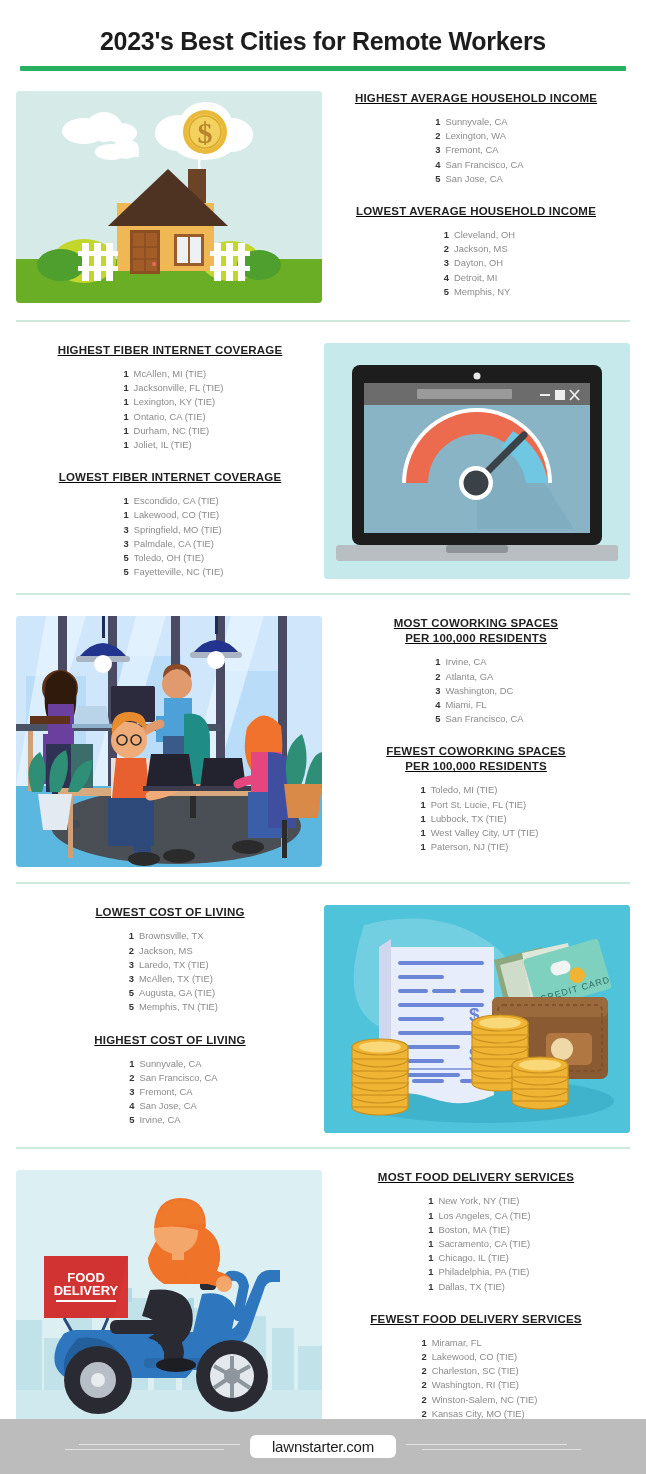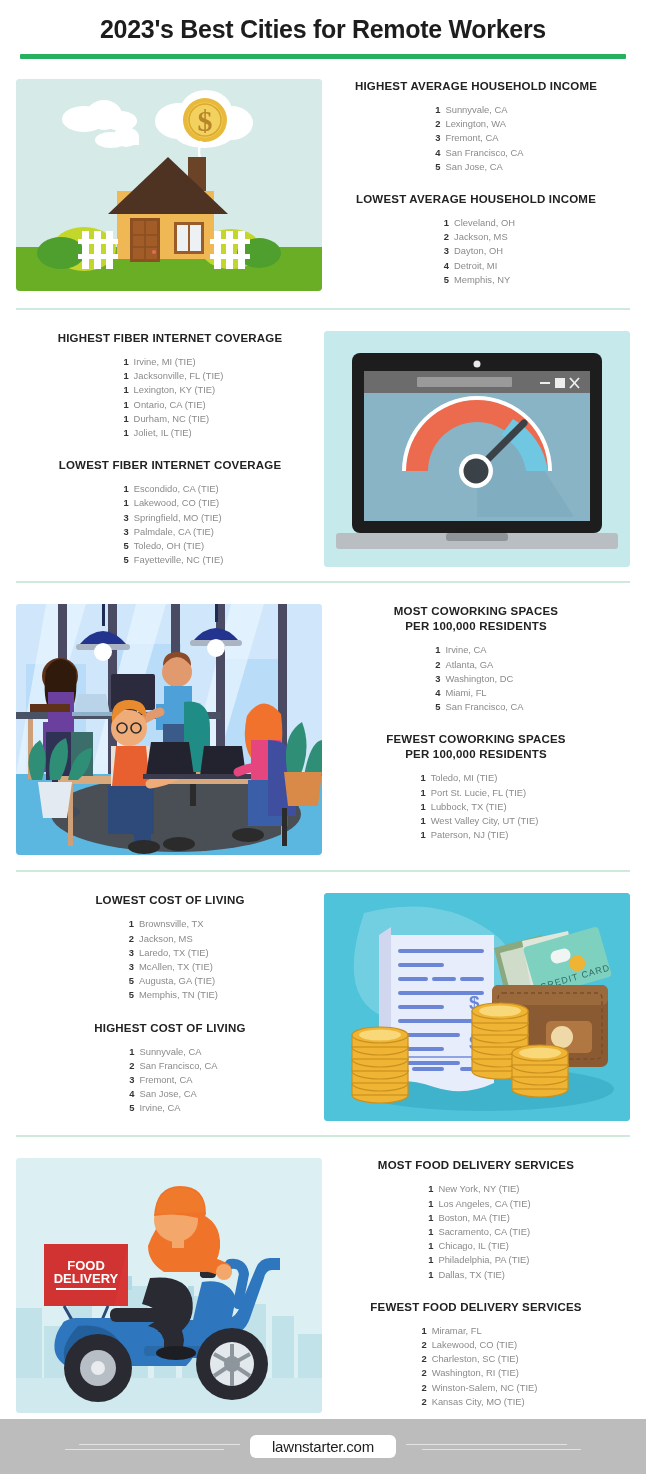--- a/index.html
+++ b/index.html
@@ -11,21 +11,21 @@
     overflow: hidden;
   }
   .page {
     position: relative;
     width: 646px;
     height: 1474px;
     background: #ffffff;
   }
 
   
-  .header { padding-top: 12px; text-align: center; }
+  .header { padding-top: 24px; text-align: center; }
   .title {
     font-size: 25px;
     font-weight: bold;
     color: #1d1d1d;
     letter-spacing: -0.3px;
     line-height: 34px;
   }
   .title-rule {
     width: 606px;
     height: 5px;
@@ -46,20 +46,21 @@
     width: 306px;
     flex: 0 0 306px;
     border-radius: 4px;
     overflow: hidden;
     position: relative;
   }
   .lists {
     flex: 1 1 auto;
     padding: 0 20px;
     text-align: center;
+    text-decoration: underline;
   }
   .block-heading {
     font-size: 11.5px;
     font-weight: bold;
     color: #222222;
     letter-spacing: 0.2px;
     line-height: 15px;
     text-transform: uppercase;
   }
   .rank-list {
@@ -254,21 +255,21 @@
         <circle cx="152" cy="140" r="17" fill="#ffffff"></circle>
         <circle cx="152" cy="140" r="12.5" fill="#3a4147"></circle>
 
         <rect x="12" y="202" width="282" height="16" rx="3" fill="#b9bec2"></rect>
         <rect x="122" y="202" width="62" height="8" rx="3" fill="#8e9498"></rect>
       </svg>
     </div>
     <div class="lists">
       <div class="block-heading">HIGHEST FIBER INTERNET COVERAGE</div>
       <ul class="rank-list">
-        <li><span class="rk">1</span><span>Irvine, MI (TIE)</span></li>
+        <li><span class="rk">1</span><span>McAllen, MI (TIE)</span></li>
         <li><span class="rk">1</span><span>Jacksonville, FL (TIE)</span></li>
         <li><span class="rk">1</span><span>Lexington, KY (TIE)</span></li>
         <li><span class="rk">1</span><span>Ontario, CA (TIE)</span></li>
         <li><span class="rk">1</span><span>Durham, NC (TIE)</span></li>
         <li><span class="rk">1</span><span>Joliet, IL (TIE)</span></li>
       </ul>
       <div class="gap"></div>
       <div class="block-heading">LOWEST FIBER INTERNET COVERAGE</div>
       <ul class="rank-list">
         <li><span class="rk">1</span><span>Escondido, CA (TIE)</span></li>

